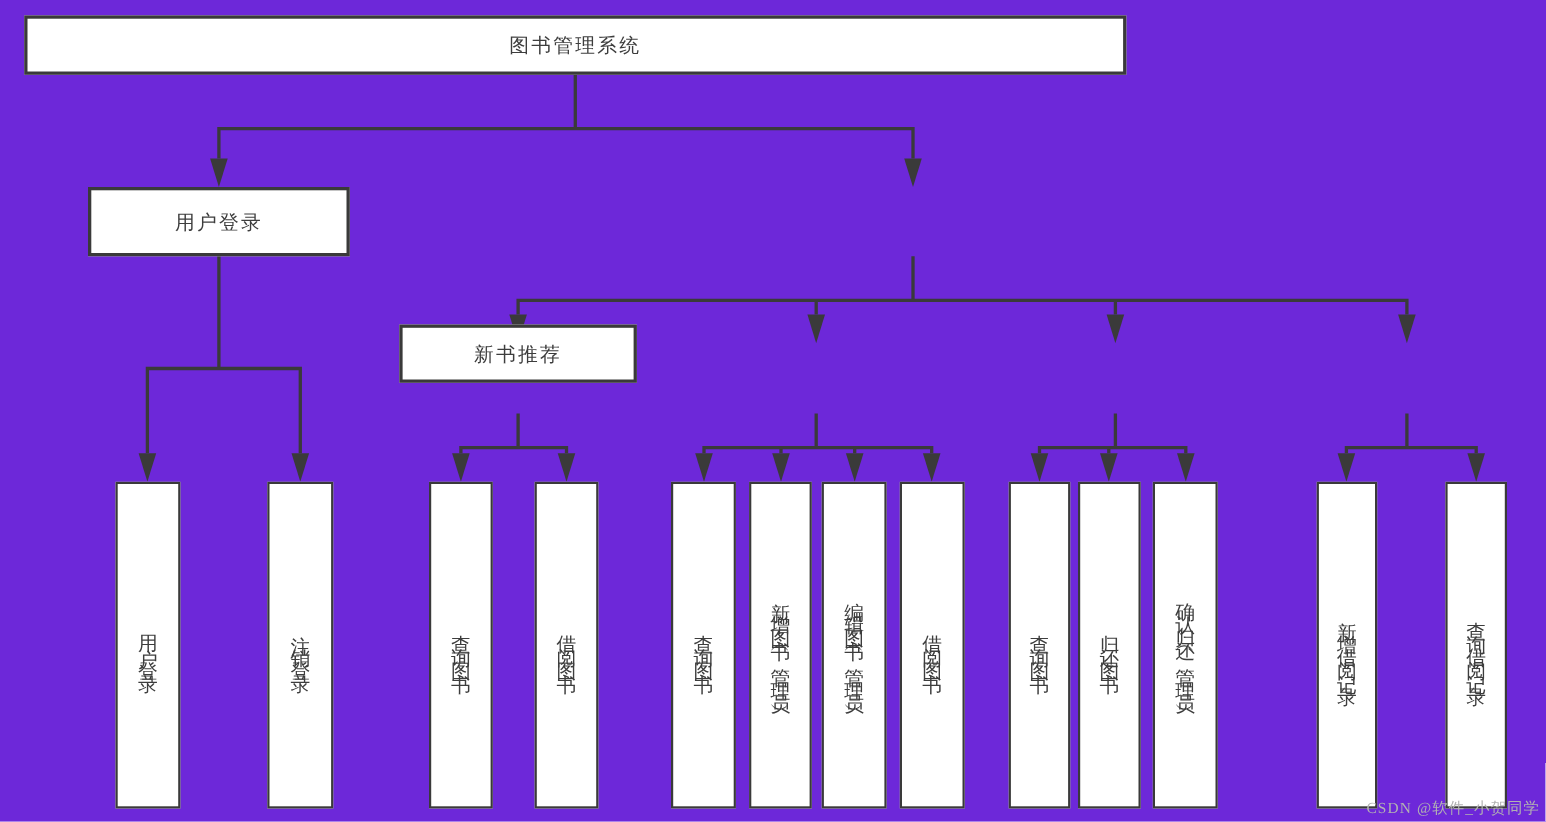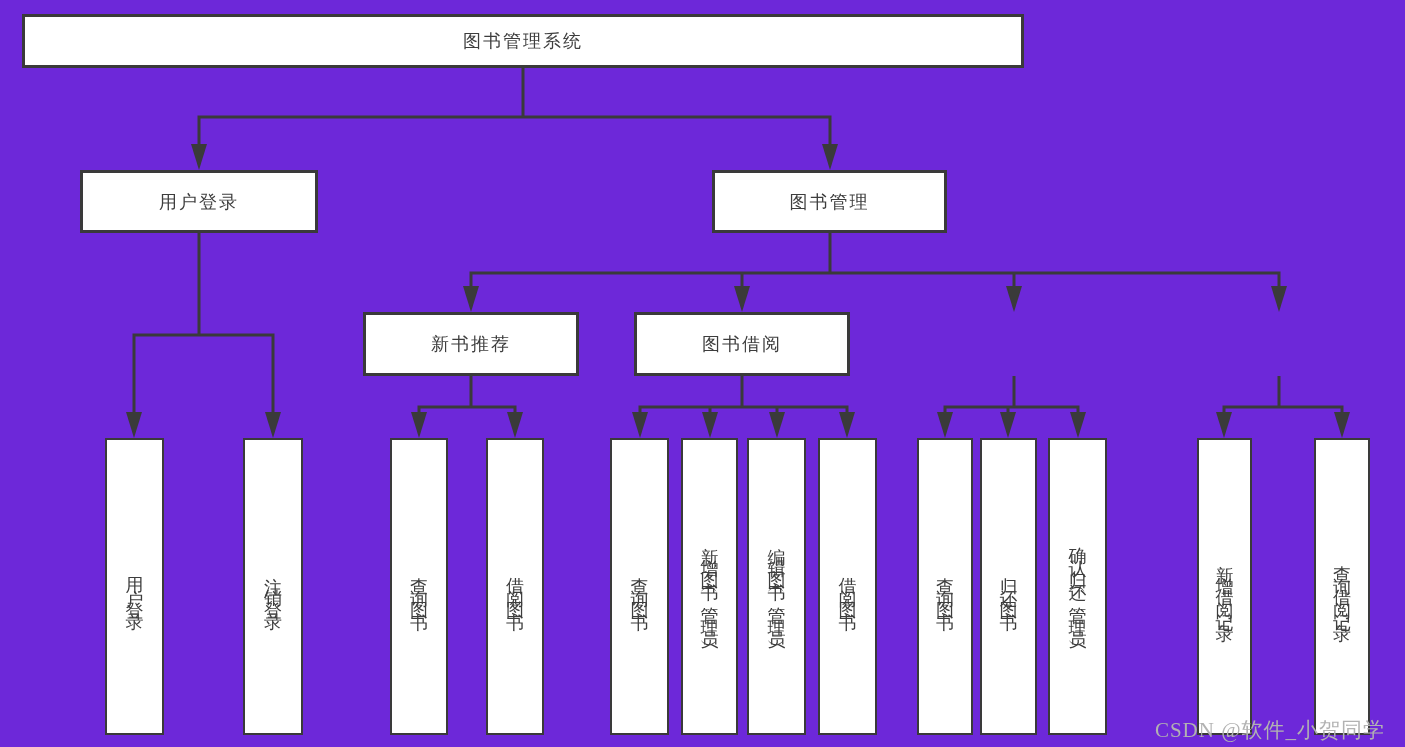--- a/index.html
+++ b/index.html
@@ -25,36 +25,36 @@
     display: flex;
     align-items: center;
     justify-content: center;
     color: #3d3d3d;
     font-size: 18px;
     letter-spacing: 2px;
     text-align: center;
   }
   .box.root   { left: 22px;  top: 14px;  width: 1002px; height: 54px; }
   .box.lvl2   { top: 170px; width: 238px; height: 63px; }
-  .box.lvl3   { top: 312px; width: 216px; height: 64px; }
+  .box.lvl3   { top: 295px; width: 216px; height: 53px; }
   .box.leaf {
     top: 438px;
     height: 297px;
     border-width: 2.5px;
     writing-mode: vertical-lr;
     text-orientation: mixed;
     letter-spacing: 12px;
     font-size: 18px;
     line-height: 1;
   }
   .watermark {
     position: absolute;
-    right: 20px;
+    right: 5px;
     bottom: 3px;
-    font-size: 21px;
+    font-size: 14px;
     color: #b2b2b2;
     letter-spacing: 1px;
     z-index: 10;
     white-space: nowrap;
   }
 </style>
 </head>
 <body>
 
 <div class="canvas">
@@ -95,24 +95,22 @@
       <polygon points="1000,412 1016,412 1008,438"></polygon>
       <polygon points="1070,412 1086,412 1078,438"></polygon>
       <polygon points="1216,412 1232,412 1224,438"></polygon>
       <polygon points="1334,412 1350,412 1342,438"></polygon>
     </g>
   </svg>
 
   <div class="box root">图书管理系统</div>
 
   <div class="box lvl2" style="left:80px;">用户登录</div>
-  <div class="box lvl2" style="left:712px; width:235px;">图书管理</div>
 
   <div class="box lvl3" style="left:363px;">新书推荐</div>
-  <div class="box lvl3" style="left:634px;">图书借阅</div>
 
   <div class="box leaf" style="left:105px; width:59px;">用户登录</div>
   <div class="box leaf" style="left:243px; width:60px;">注销登录</div>
 
   <div class="box leaf" style="left:390px; width:58px;">查询图书</div>
   <div class="box leaf" style="left:486px; width:58px;">借阅图书</div>
 
   <div class="box leaf" style="left:610px; width:59px;">查询图书</div>
   <div class="box leaf" style="left:681px; width:57px;">新增图书（管理员）</div>
   <div class="box leaf" style="left:747px; width:59px;">编辑图书（管理员）</div>

